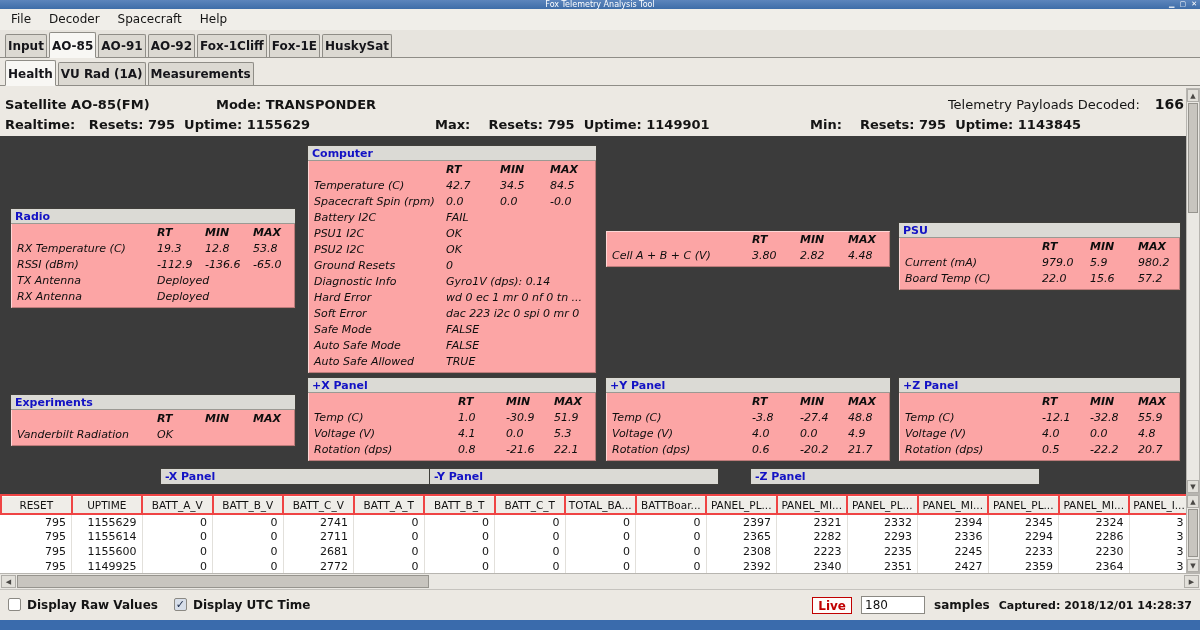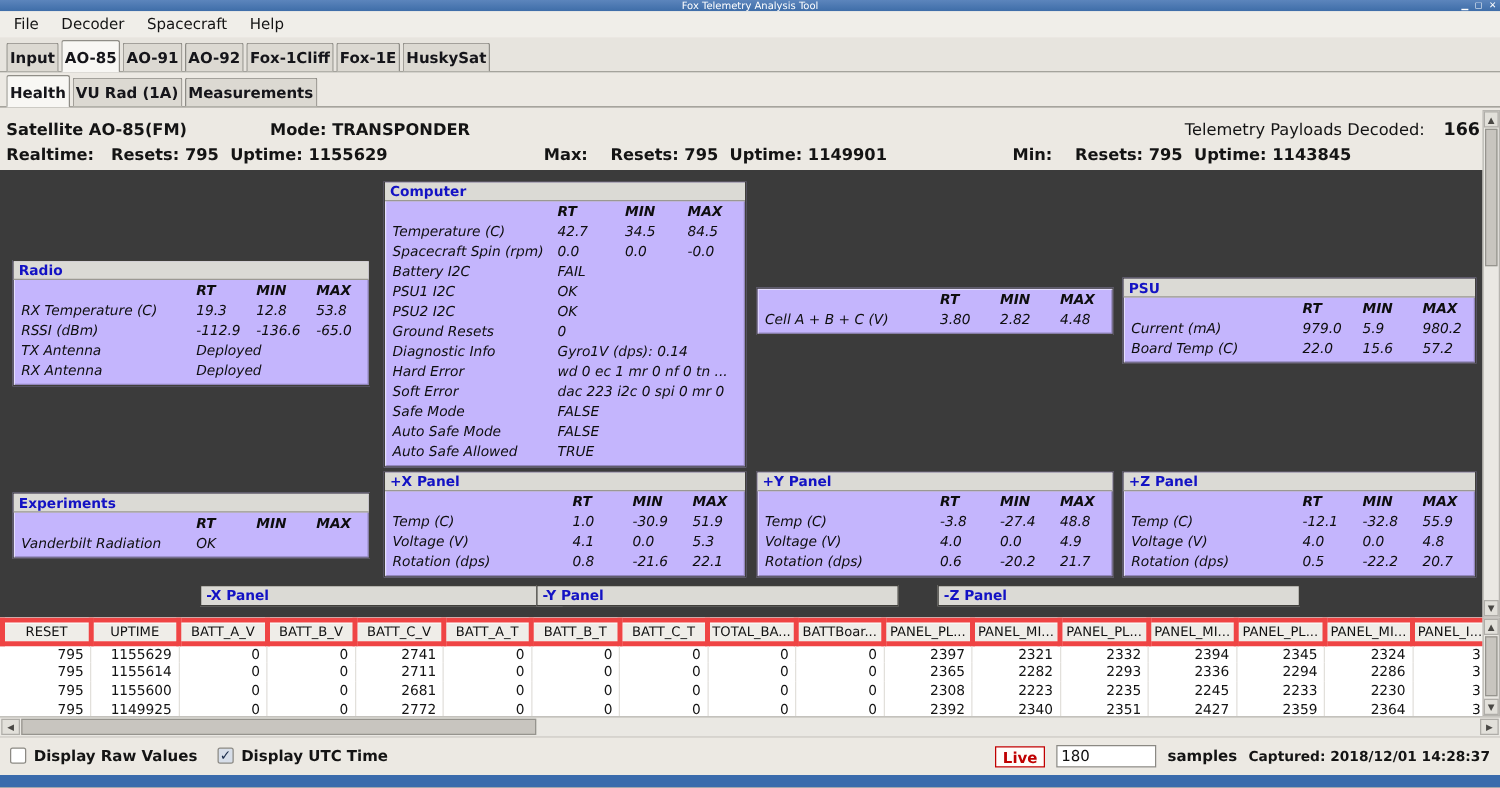--- a/index.html
+++ b/index.html
@@ -31,38 +31,38 @@
 
   
   .h1txt { position:absolute; font-size:13px; font-weight:bold; white-space:pre; }
   .decoded { position:absolute; top:96px; right:16px; display:flex; gap:15px; align-items:baseline; }
   .decoded .lbl { font-size:13px; font-weight:normal;margin-left:16px; }
   .decoded .val { font-size:14px; font-weight:bold; }
 
   
   .dark { position:absolute; left:0; top:136px; width:1188px; height:358px; background:#3B3B3B; }
 
-  .panel { position:absolute; background:#c4b5fd; border:1px solid #3F3E3A; padding-bottom:3px;
+  .panel { position:absolute; background:#fca5a5; border:1px solid #3F3E3A; padding-bottom:3px;
            box-shadow: inset 1px 1px 0 rgba(255,255,255,0.55), inset -1px -1px 0 rgba(0,0,0,0.25); }
   .ptitle { height:15px; line-height:15px; background:#DBDAD5; border-bottom:1px solid #9B9993;
             color:#1312C4; font-size:11px; font-weight:bold; padding-left:4px; white-space:nowrap; }
   .phead, .prow { display:grid; grid-template-columns:1fr 48px 48px 44px; height:16px; line-height:16px;
                   font-size:11px; color:#0E0E0E;font-style:italic; }
   .wide .phead, .wide .prow { grid-template-columns:1fr 54px 50px 48px; }
   .phead { font-weight:bold; margin-top:1px; }
   .pl { padding-left:6px; white-space:nowrap; overflow:hidden; }
   .pv { white-space:nowrap; padding-left:2px; }
   .mpanel { position:absolute; width:290px; height:17px; line-height:15px; background:#DBDAD5;
             border:1px solid #3F3E3A; color:#1312C4; font-size:11px; font-weight:bold; padding-left:4px; }
 
   
   .tablewrap { position:absolute; left:0; top:494px; width:1188px; height:79px; background:#FFF; overflow:hidden; }
   table { border-collapse:collapse; table-layout:fixed; width:1188px; }
   th { width:70.5px; height:19px; font-size:10.5px; font-weight:normal; background:#EFEDE8;
-       border:4px solid #ef4444; box-shadow:inset 0 1px 0 #FBFAF8; text-align:center;
+       border:2px solid #ef4444; box-shadow:inset 0 1px 0 #FBFAF8; text-align:center;
        overflow:hidden; white-space:nowrap; color:#111; }
   th:last-child { width:60px; }
   td { height:15px; font-size:11px; text-align:right; padding-right:5px; color:#141414;
        border-right:1px solid #E2E0DB; overflow:hidden; white-space:nowrap; }
 
   
   .vscroll { position:absolute; width:14px; background:#EAE8E3; border:1px solid #B7B5B0; z-index:5; }
   .vs-main { left:1186px; top:88px; height:406px; }
   .vs-table { left:1186px; top:494px; height:79px; }
   .sb-btn { position:absolute; left:0; width:12px; height:13px; font-size:7px; color:#4A4845;
@@ -79,21 +79,21 @@
   
   .footer { position:absolute; left:0; top:589px; width:1200px; height:31px; background:#ECE9E3;
             border-top:1px solid #C5C3BE; display:flex; align-items:center; padding:0 8px; gap:16px; }
   .chk { display:flex; align-items:flex-start; gap:6px; font-size:12px; font-weight:bold; }
   .box { width:13px; height:13px; background:#FFF; border:1px solid #8B8983; border-radius:2px;
          font-size:11px; line-height:12px; text-align:center; color:#1A2B4A; }
   .box.checked { background:#D7DEE9; }
   .footer-right { margin-left:auto; display:flex; align-items:center; gap:9px; }
   .live { color:#C00000; border:1px solid #C00000; font-weight:bold; font-size:12px;
           padding:0 5px; height:17px; line-height:16px; background:#FFFCFA; }
-  .samples-input { width:80px; height:18px; border:1px solid #8B8983; background:#FFF;
+  .samples-input { width:64px; height:18px; border:1px solid #8B8983; background:#FFF;
                    font:12px "DejaVu Sans",sans-serif; padding:0 3px; color:#111; }
   .samples-label { font-size:12px; font-weight:bold; }
   .captured { font-size:11px; font-weight:bold; }
   .bottombar { position:absolute; left:0; top:620px; width:1200px; height:10px; background:#3A6BAC; }
 </style>
 </head>
 <body>
 
 <div class="app">
 

